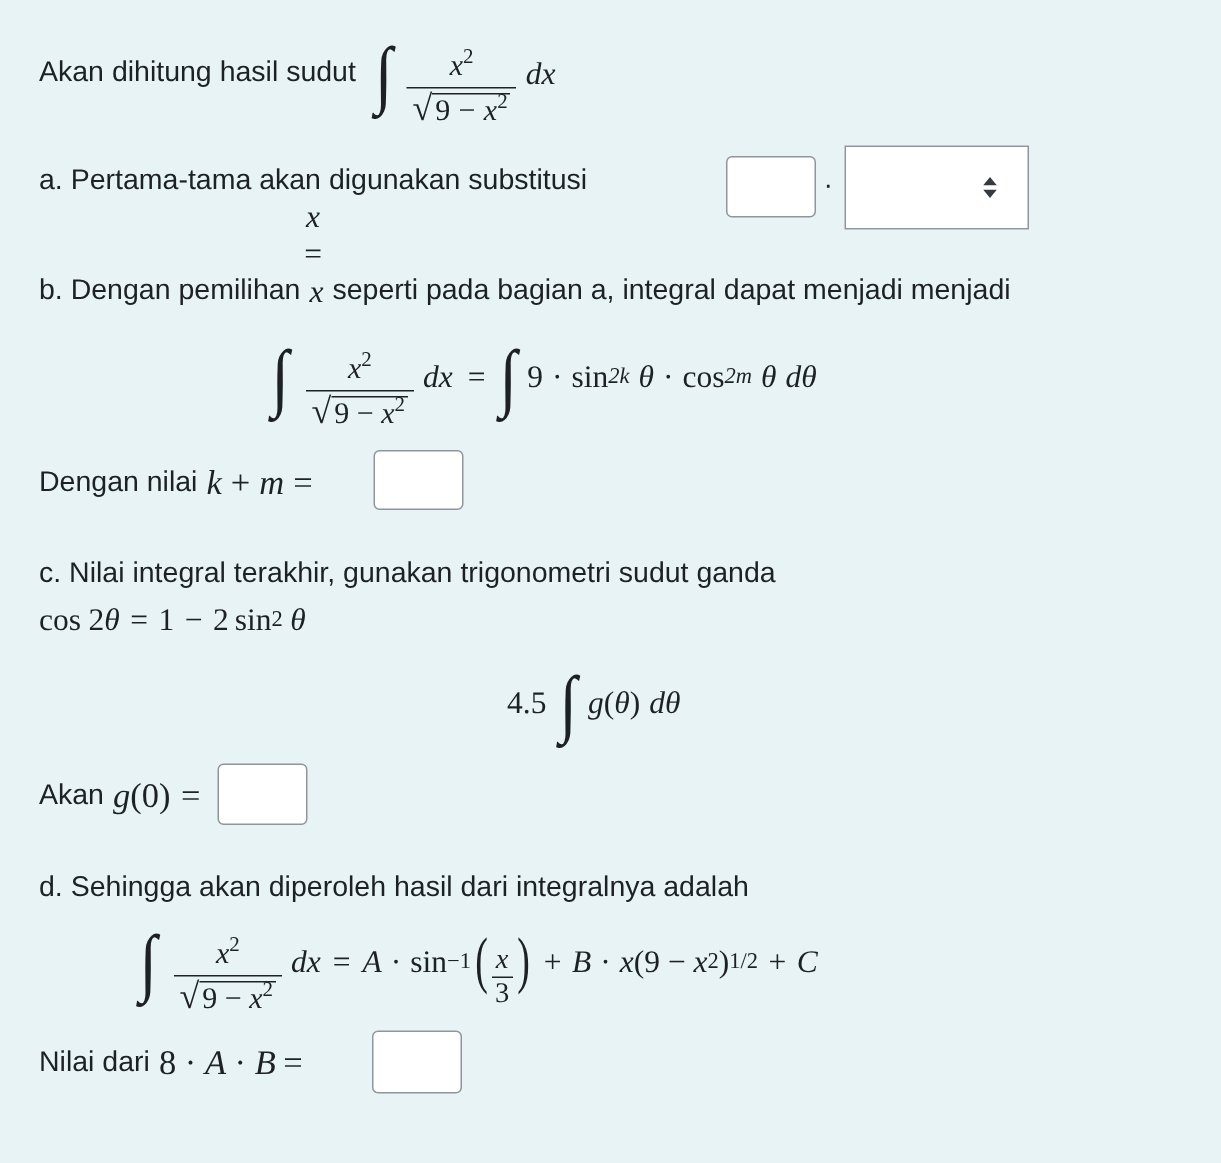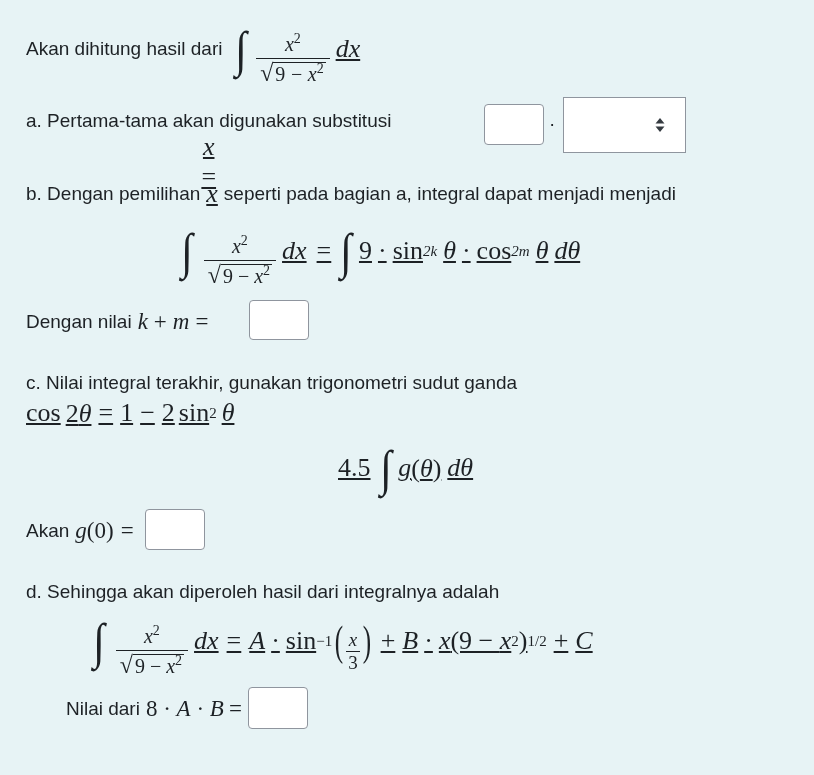--- a/index.html
+++ b/index.html
@@ -23,27 +23,27 @@
   .box {
     position:absolute; background:#fff; border:1px solid #8f959e; border-radius:4px;
     box-sizing:border-box;
   }
   .select {
     position:absolute; background:#fff; border:1px solid #8f959e; border-radius:0;
     box-sizing:border-box;
   }
   .updown { position:absolute; right:20px; top:19px; width:10px; height:16px; }
   .row { display:flex; align-items:center; }
-  .mathsz { font-size:26px;text-decoration:underline; }
+  .mathsz { font-size:21px; }
 </style>
 </head>
 <body>
 
 <div class="abs row txt" style="left:26px; top:14px; height:70px;">
-  <span>Akan dihitung hasil dari</span>
+  <span>Akan dihitung hasil sudut</span>
   <span style="width:12px; display:inline-block;"></span>
   <span class="int">∫</span>
   <span style="width:8px; display:inline-block;"></span>
   <span class="frac">
     <span class="num mi"><span>x</span><sup class="mr">2</sup></span>
     <span class="den sqrt" style="border-top:1.3px solid #1d2125;">
       <span class="rad mr">√</span>
       <span class="under"><span class="mr">9</span> <span class="mr">−</span> <span class="mi">x</span><sup class="mr">2</sup></span>
     </span>
   </span>
@@ -184,21 +184,21 @@
   <span class="mi mathsz">x</span>
     <span class="mr mathsz" style="white-space:pre;">(9 − </span>
     <span class="mi mathsz">x</span>
     <sup class="mr" style="font-size:15px;">2</sup>
     <span class="mr mathsz">)</span>
     <sup class="mr" style="font-size:15px;">1/2</sup>
   <span class="mr mathsz" style="padding:0 7px;">+</span>
   <span class="mi mathsz">C</span>
 </div>
 
-<div class="abs row txt" style="left:26px; top:693px; height:32px;margin-left:40px;">
+<div class="abs row txt" style="left:26px; top:693px; height:32px;">
   <span>Nilai dari</span>
   <span style="width:6px; display:inline-block;"></span>
   <span class="mr" style="font-size:23px; white-space:pre;">8 · </span>
   <span class="mi" style="font-size:23px;">A</span>
   <span class="mr" style="font-size:23px; white-space:pre;"> · </span>
   <span class="mi" style="font-size:23px;">B</span>
   <span class="mr" style="font-size:23px; padding-left:5px;">=</span>
 </div>
 <div class="box" style="left:248px; top:687px; width:60px; height:42px;"></div>
 

